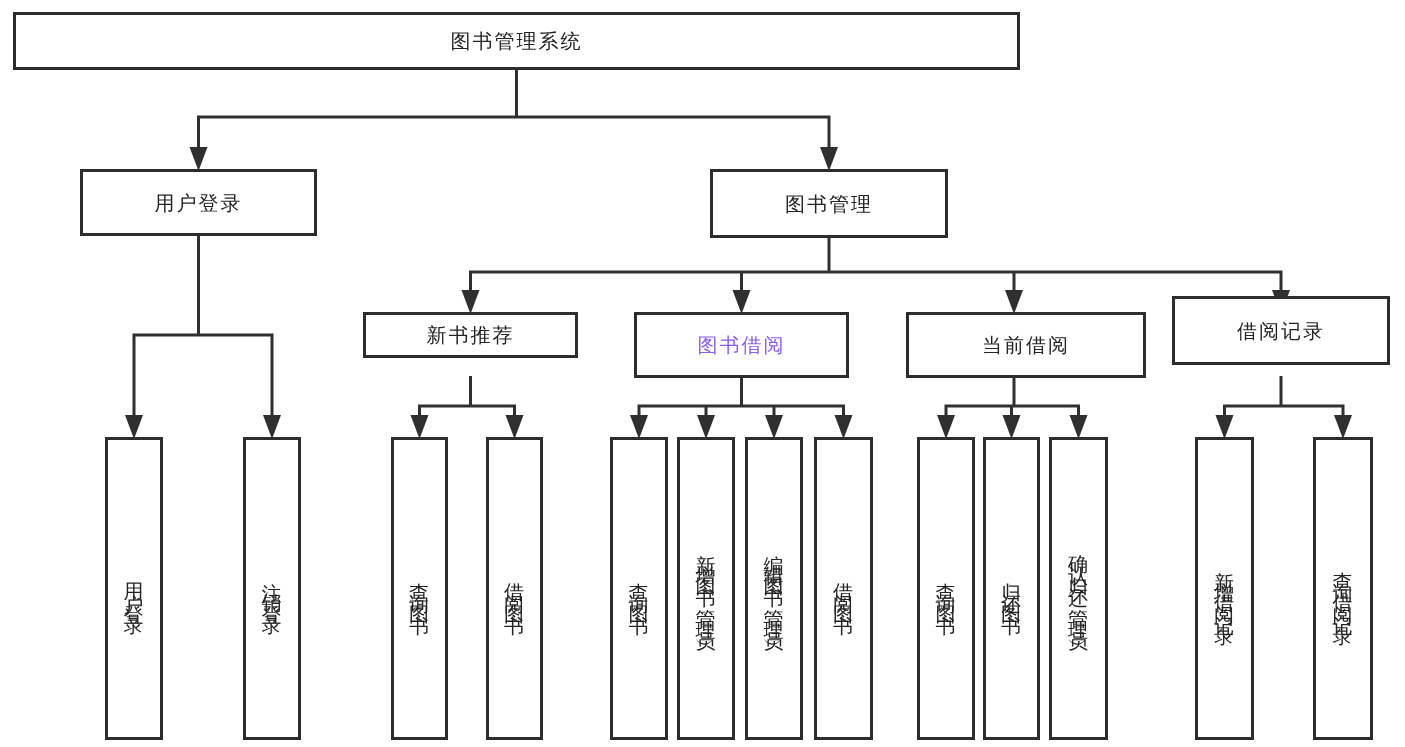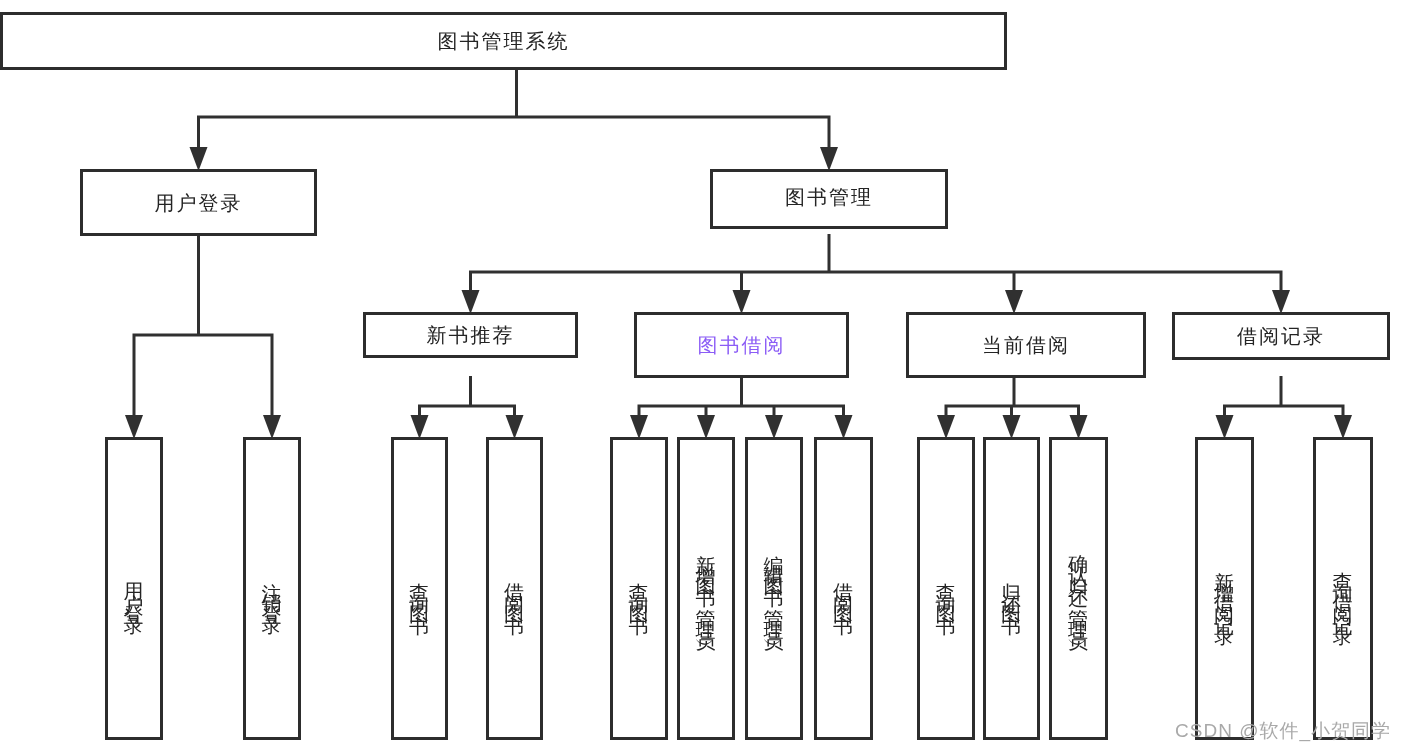--- a/index.html
+++ b/index.html
@@ -73,39 +73,39 @@
       <polygon points="834.5,415 852.5,415 843.5,439" fill="#303030"></polygon>
       <path d="M 1014 376 L 1014 406 M 944.5 406 L 1080 406 M 946 406 L 946 431 M 1011.5 406 L 1011.5 431 M 1078.5 406 L 1078.5 431" fill="none" stroke="#303030" stroke-width="3"></path>
       <polygon points="937,415 955,415 946,439" fill="#303030"></polygon>
       <polygon points="1002.5,415 1020.5,415 1011.5,439" fill="#303030"></polygon>
       <polygon points="1069.5,415 1087.5,415 1078.5,439" fill="#303030"></polygon>
       <path d="M 1281 376 L 1281 406 M 1223 406 L 1344.5 406 M 1224.5 406 L 1224.5 431 M 1343 406 L 1343 431" fill="none" stroke="#303030" stroke-width="3"></path>
       <polygon points="1215.5,415 1233.5,415 1224.5,439" fill="#303030"></polygon>
       <polygon points="1334,415 1352,415 1343,439" fill="#303030"></polygon>
     </svg>
   <div id="nodes">
-      <div class="node" style="left: 0; top: 12px; width: 1007px; height: 58px; border-color: rgb(45, 45, 45);">
+      <div class="node" style="left: 13px; top: 12px; width: 1007px; height: 58px; border-color: rgb(45, 45, 45);">
         <span class="lbl" style="color: rgb(36, 36, 36);">图书管理系统</span>
       </div>
       <div class="node" style="left: 80px; top: 169px; width: 237px; height: 67px; border-color: rgb(45, 45, 45);">
         <span class="lbl" style="color: rgb(36, 36, 36);">用户登录</span>
       </div>
-      <div class="node" style="left: 710px; top: 169px; width: 238px; height: 60px; border-color: rgb(45, 45, 45); font-family: Liberation Mono, monospace;">
+      <div class="node" style="left: 710px; top: 169px; width: 238px; height: 69px; border-color: rgb(45, 45, 45);">
         <span class="lbl" style="color: rgb(36, 36, 36);">图书管理</span>
       </div>
       <div class="node" style="left: 363px; top: 312px; width: 215px; height: 46px; border-color: rgb(45, 45, 45);">
         <span class="lbl" style="color: rgb(36, 36, 36);">新书推荐</span>
       </div>
       <div class="node" style="left: 634px; top: 312px; width: 215px; height: 66px; border-color: rgb(45, 45, 45);">
         <span class="lbl" style="color: #8b5cf6;">图书借阅</span>
       </div>
       <div class="node" style="left: 906px; top: 312px; width: 240px; height: 66px; border-color: rgb(45, 45, 45);">
         <span class="lbl" style="color: rgb(36, 36, 36);">当前借阅</span>
       </div>
-      <div class="node" style="left: 1172px; top: 312px; width: 218px; height: 48px; border-color: rgb(45, 45, 45);">
+      <div class="node" style="left: 1172px; top: 296px; width: 218px; height: 69px; border-color: rgb(45, 45, 45);">
         <span class="lbl" style="color: rgb(36, 36, 36);">借阅记录</span>
       </div>
       <div class="node v" style="left: 105px; top: 437px; width: 58px; height: 303px; border-color: rgb(45, 45, 45);">
         <span class="lbl" style="color: rgb(36, 36, 36);">用户登录</span>
       </div>
       <div class="node v" style="left: 243px; top: 437px; width: 58px; height: 303px; border-color: rgb(45, 45, 45);">
         <span class="lbl" style="color: rgb(36, 36, 36);">注销登录</span>
       </div>
       <div class="node v" style="left: 391px; top: 437px; width: 57px; height: 303px; border-color: rgb(45, 45, 45);">
         <span class="lbl" style="color: rgb(36, 36, 36);">查询图书</span>
@@ -134,14 +134,13 @@
       <div class="node v" style="left: 1049px; top: 437px; width: 59px; height: 303px; border-color: rgb(45, 45, 45);">
         <span class="lbl" style="color: rgb(36, 36, 36);">确认归还（管理员）</span>
       </div>
       <div class="node v" style="left: 1195px; top: 437px; width: 59px; height: 303px; border-color: rgb(45, 45, 45);">
         <span class="lbl" style="color: rgb(36, 36, 36);">新增借阅记录</span>
       </div>
       <div class="node v" style="left: 1313px; top: 437px; width: 60px; height: 303px; border-color: rgb(45, 45, 45);">
         <span class="lbl" style="color: rgb(36, 36, 36);">查询借阅记录</span>
       </div>
     </div>
-  <div class="watermark" style="color: rgb(169, 169, 169);">CSDN @软件_小贺同学</div>
 </div>
 
 </body></html>

